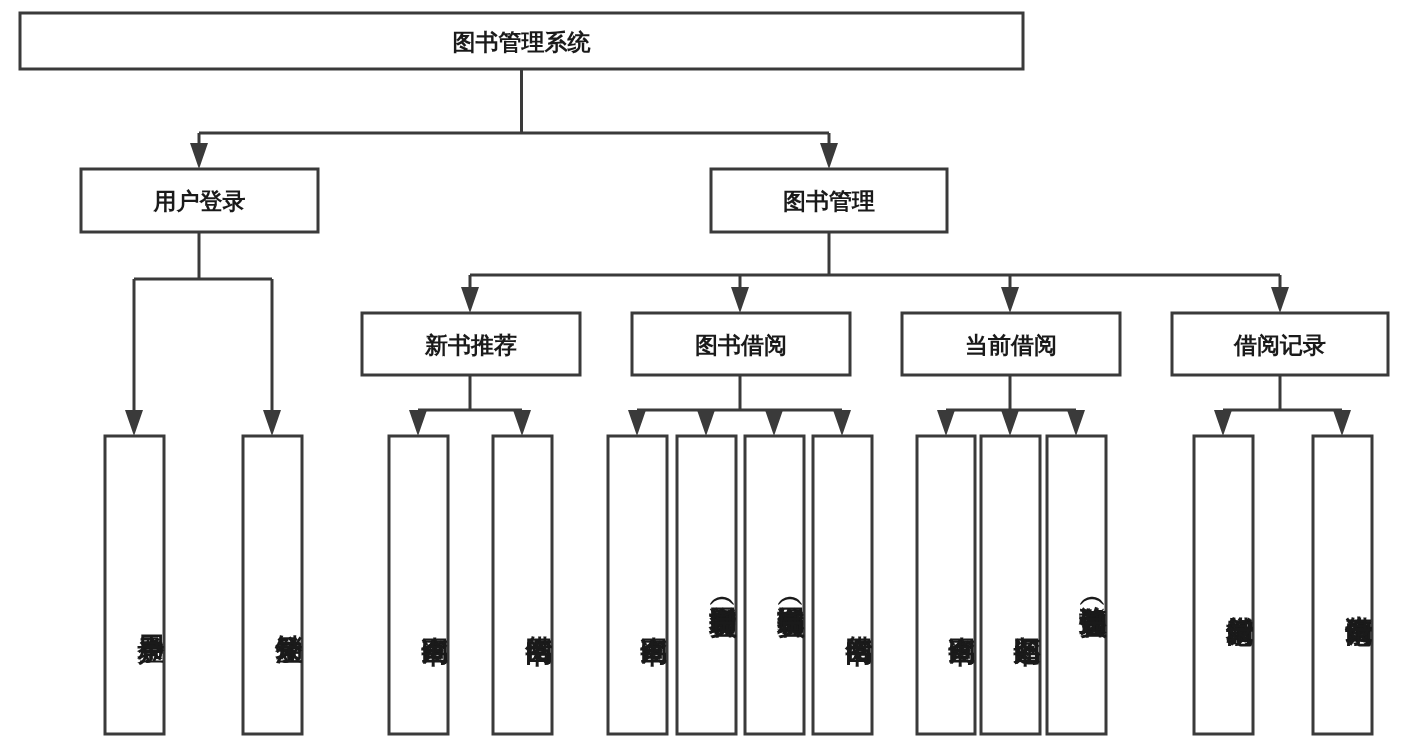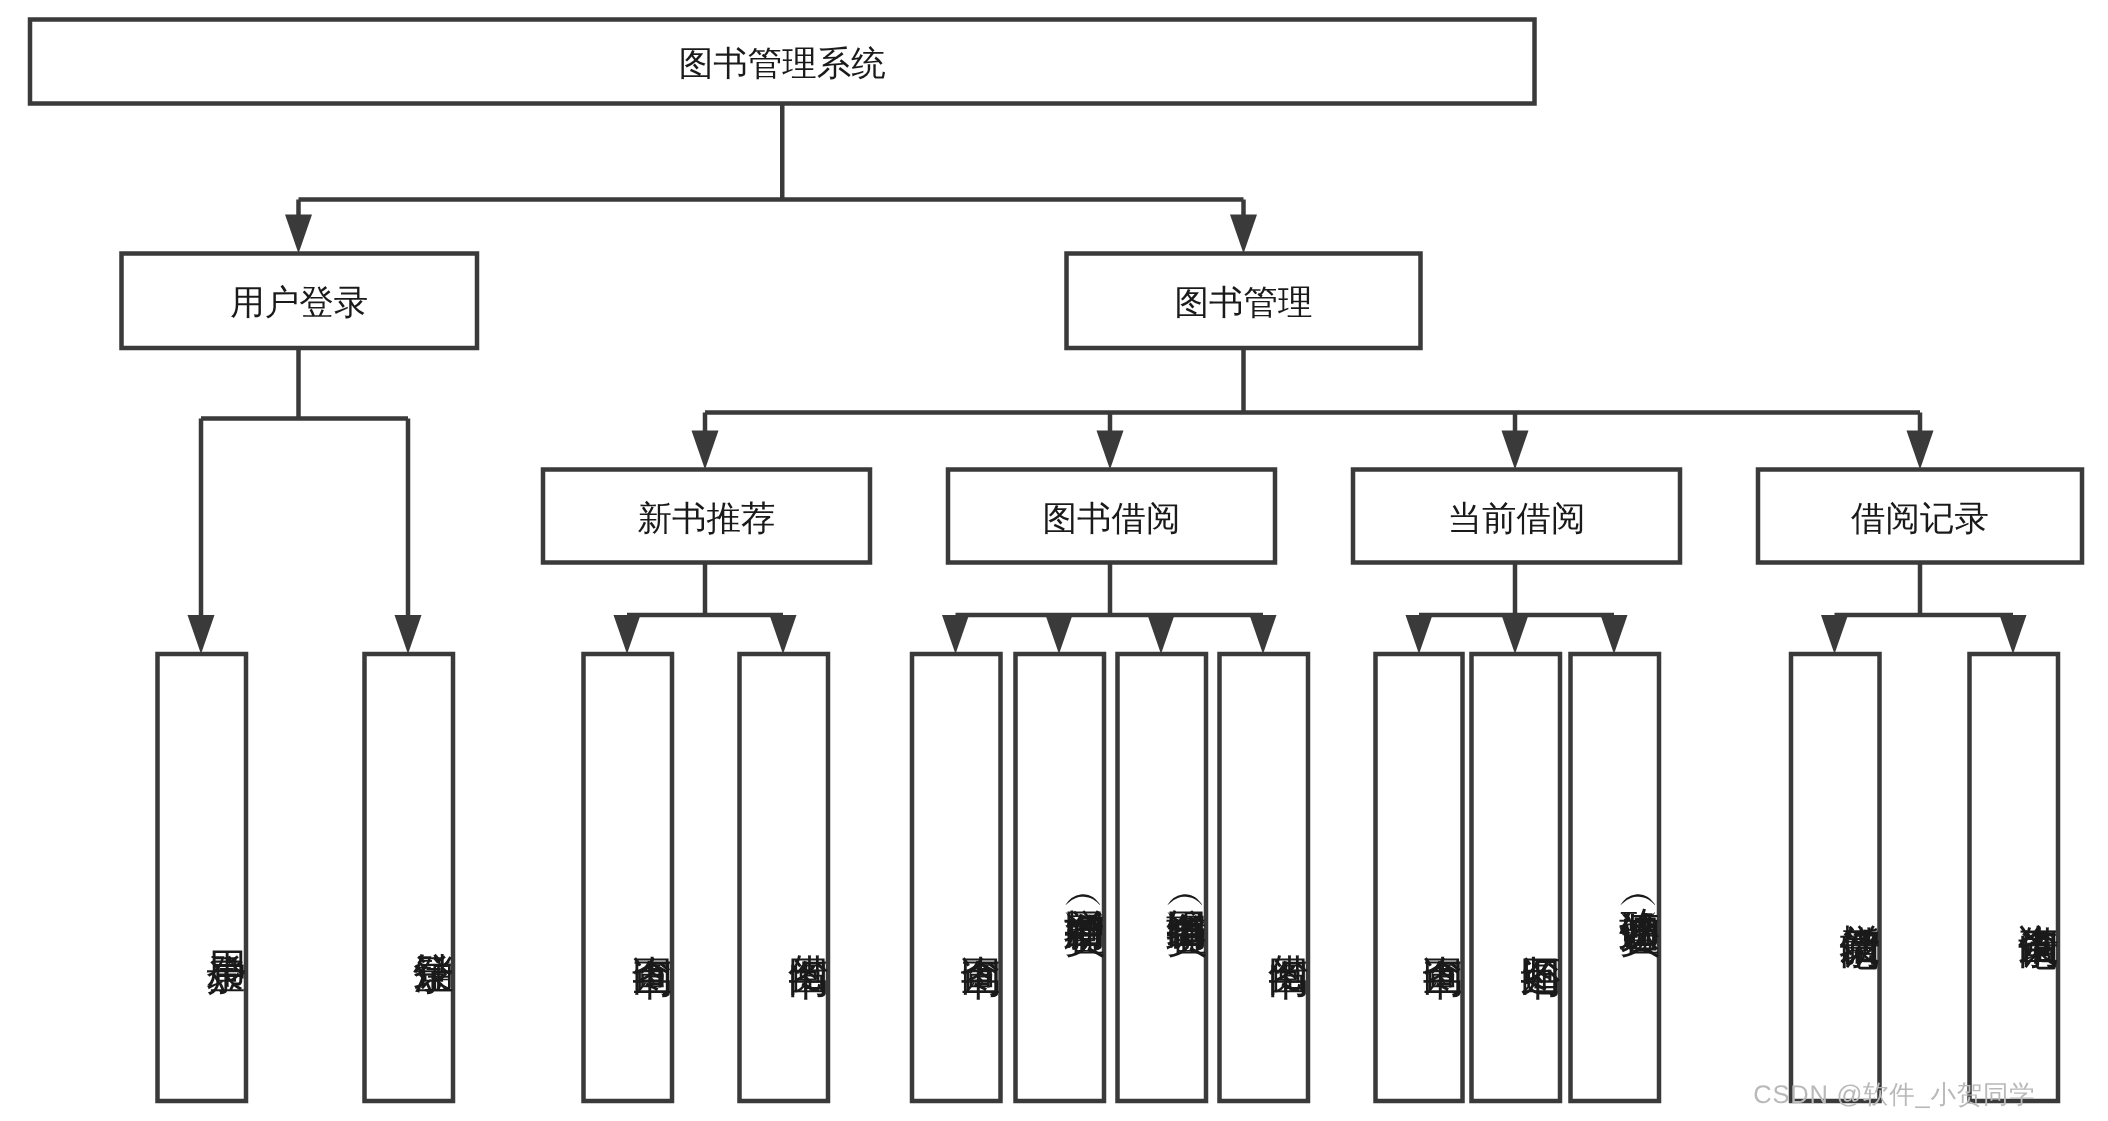--- a/index.html
+++ b/index.html
@@ -11,20 +11,21 @@
     width: 1405px;
     height: 747px;
     overflow: hidden;
     font-family: "Liberation Sans", "DejaVu Sans", sans-serif;
   }
   #diagram-root {
     position: relative;
     width: 1365px;
     height: 747px;
     background: #ffffff;
+    font-weight: bold;
   }
   svg#flow {
     position: absolute;
     top: 0;
     left: 0;
     width: 1405px;
     height: 747px;
     display: block;
   }
   .box-rect {
@@ -202,14 +203,13 @@
   <div class="vlabel-wrap" style="left:745px; top:442px; width:59px; height:292px;">编辑图书（管理员）</div>
   <div class="vlabel-wrap" style="left:813px; top:500px; width:59px; height:234px;">借阅图书</div>
 
   <div class="vlabel-wrap" style="left:917px; top:500px; width:58px; height:234px;">查询图书</div>
   <div class="vlabel-wrap" style="left:981px; top:500px; width:59px; height:234px;">归还图书</div>
   <div class="vlabel-wrap" style="left:1047px; top:442px; width:59px; height:292px;">确认归还（管理员）</div>
 
   <div class="vlabel-wrap" style="left:1194px; top:460px; width:59px; height:274px;">新增借阅记录</div>
   <div class="vlabel-wrap" style="left:1313px; top:460px; width:59px; height:274px;">查询借阅记录</div>
 
-  <div class="watermark">CSDN @软件_小贺同学</div>
 </div>
 
 </body></html>

